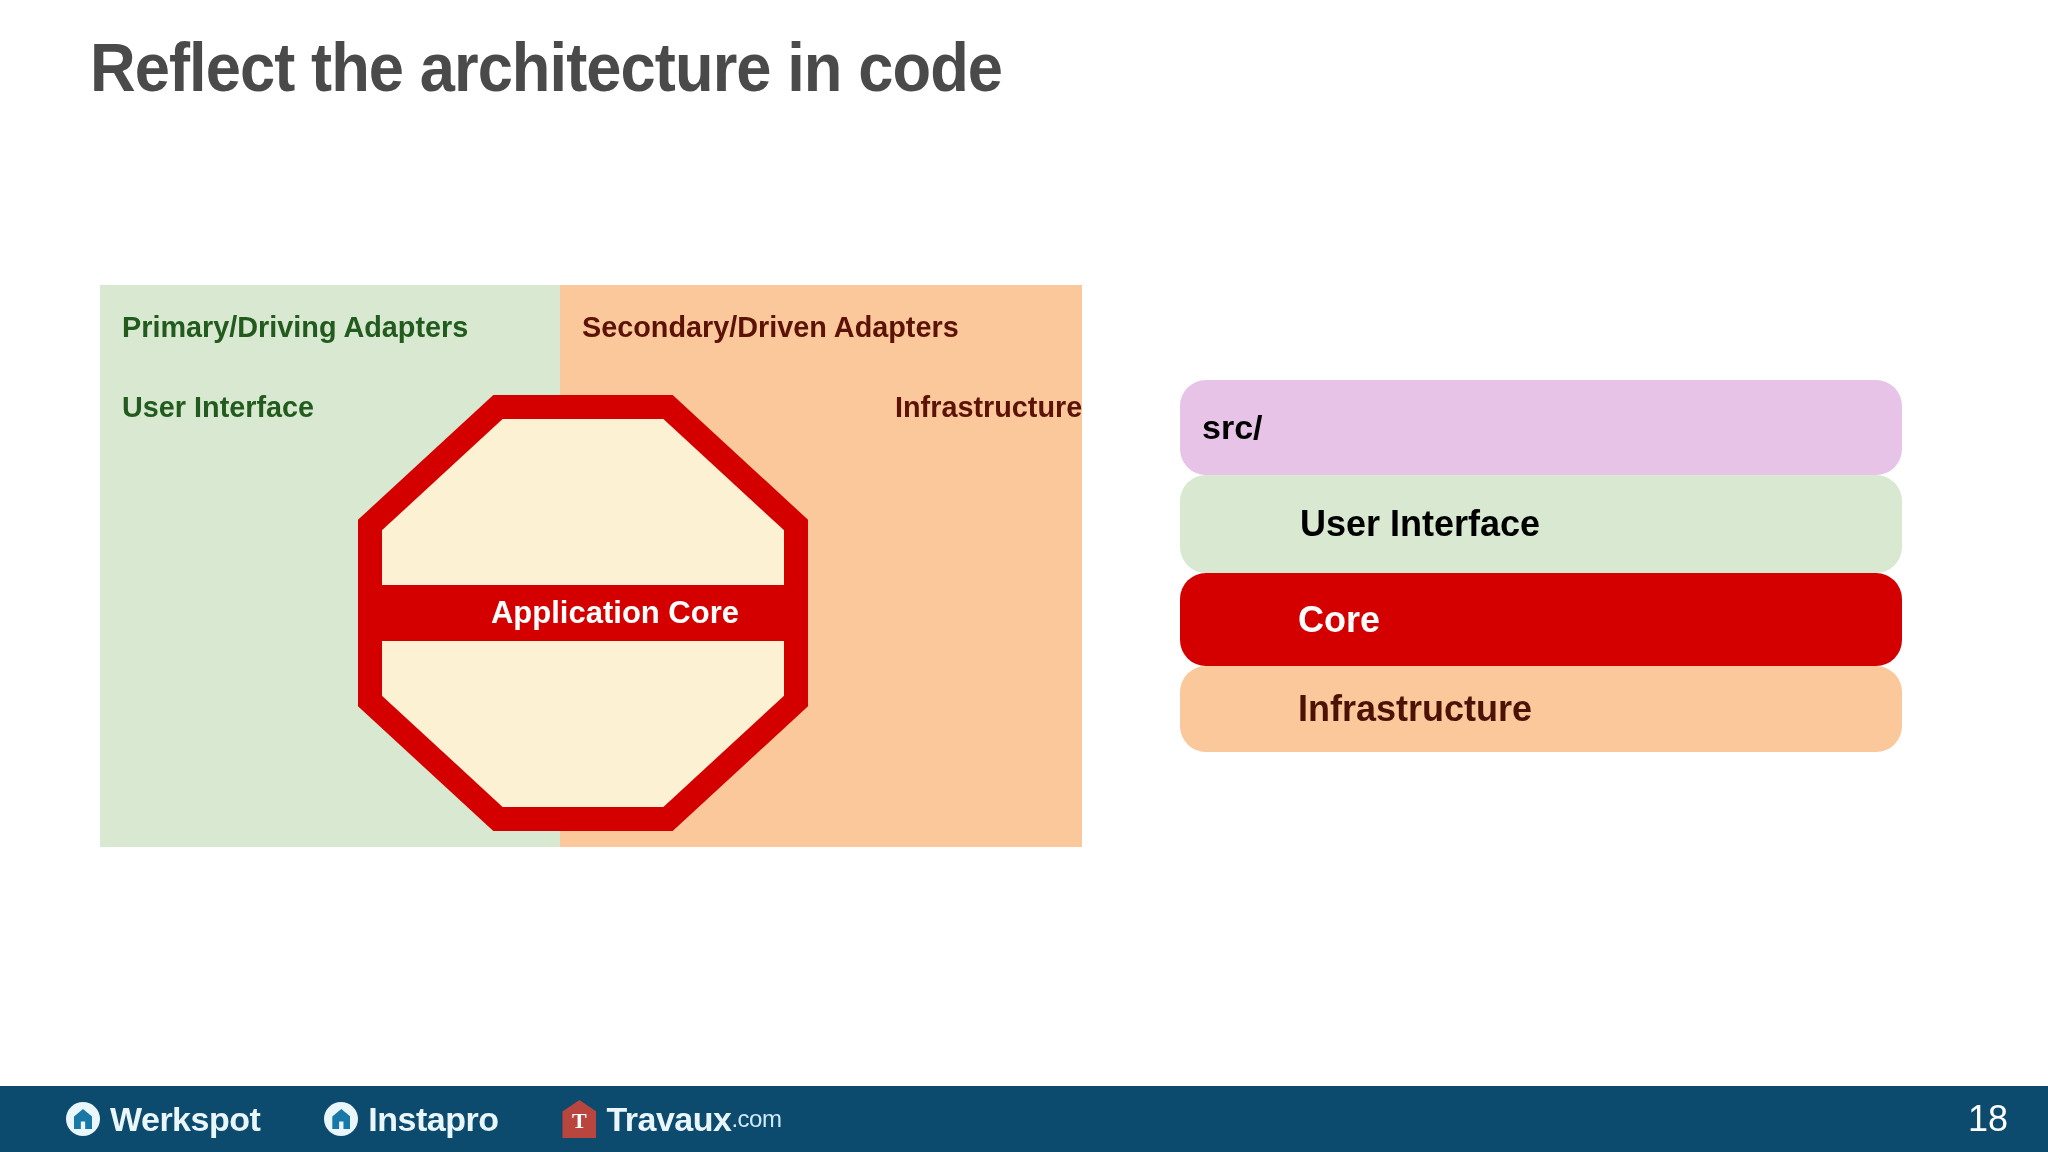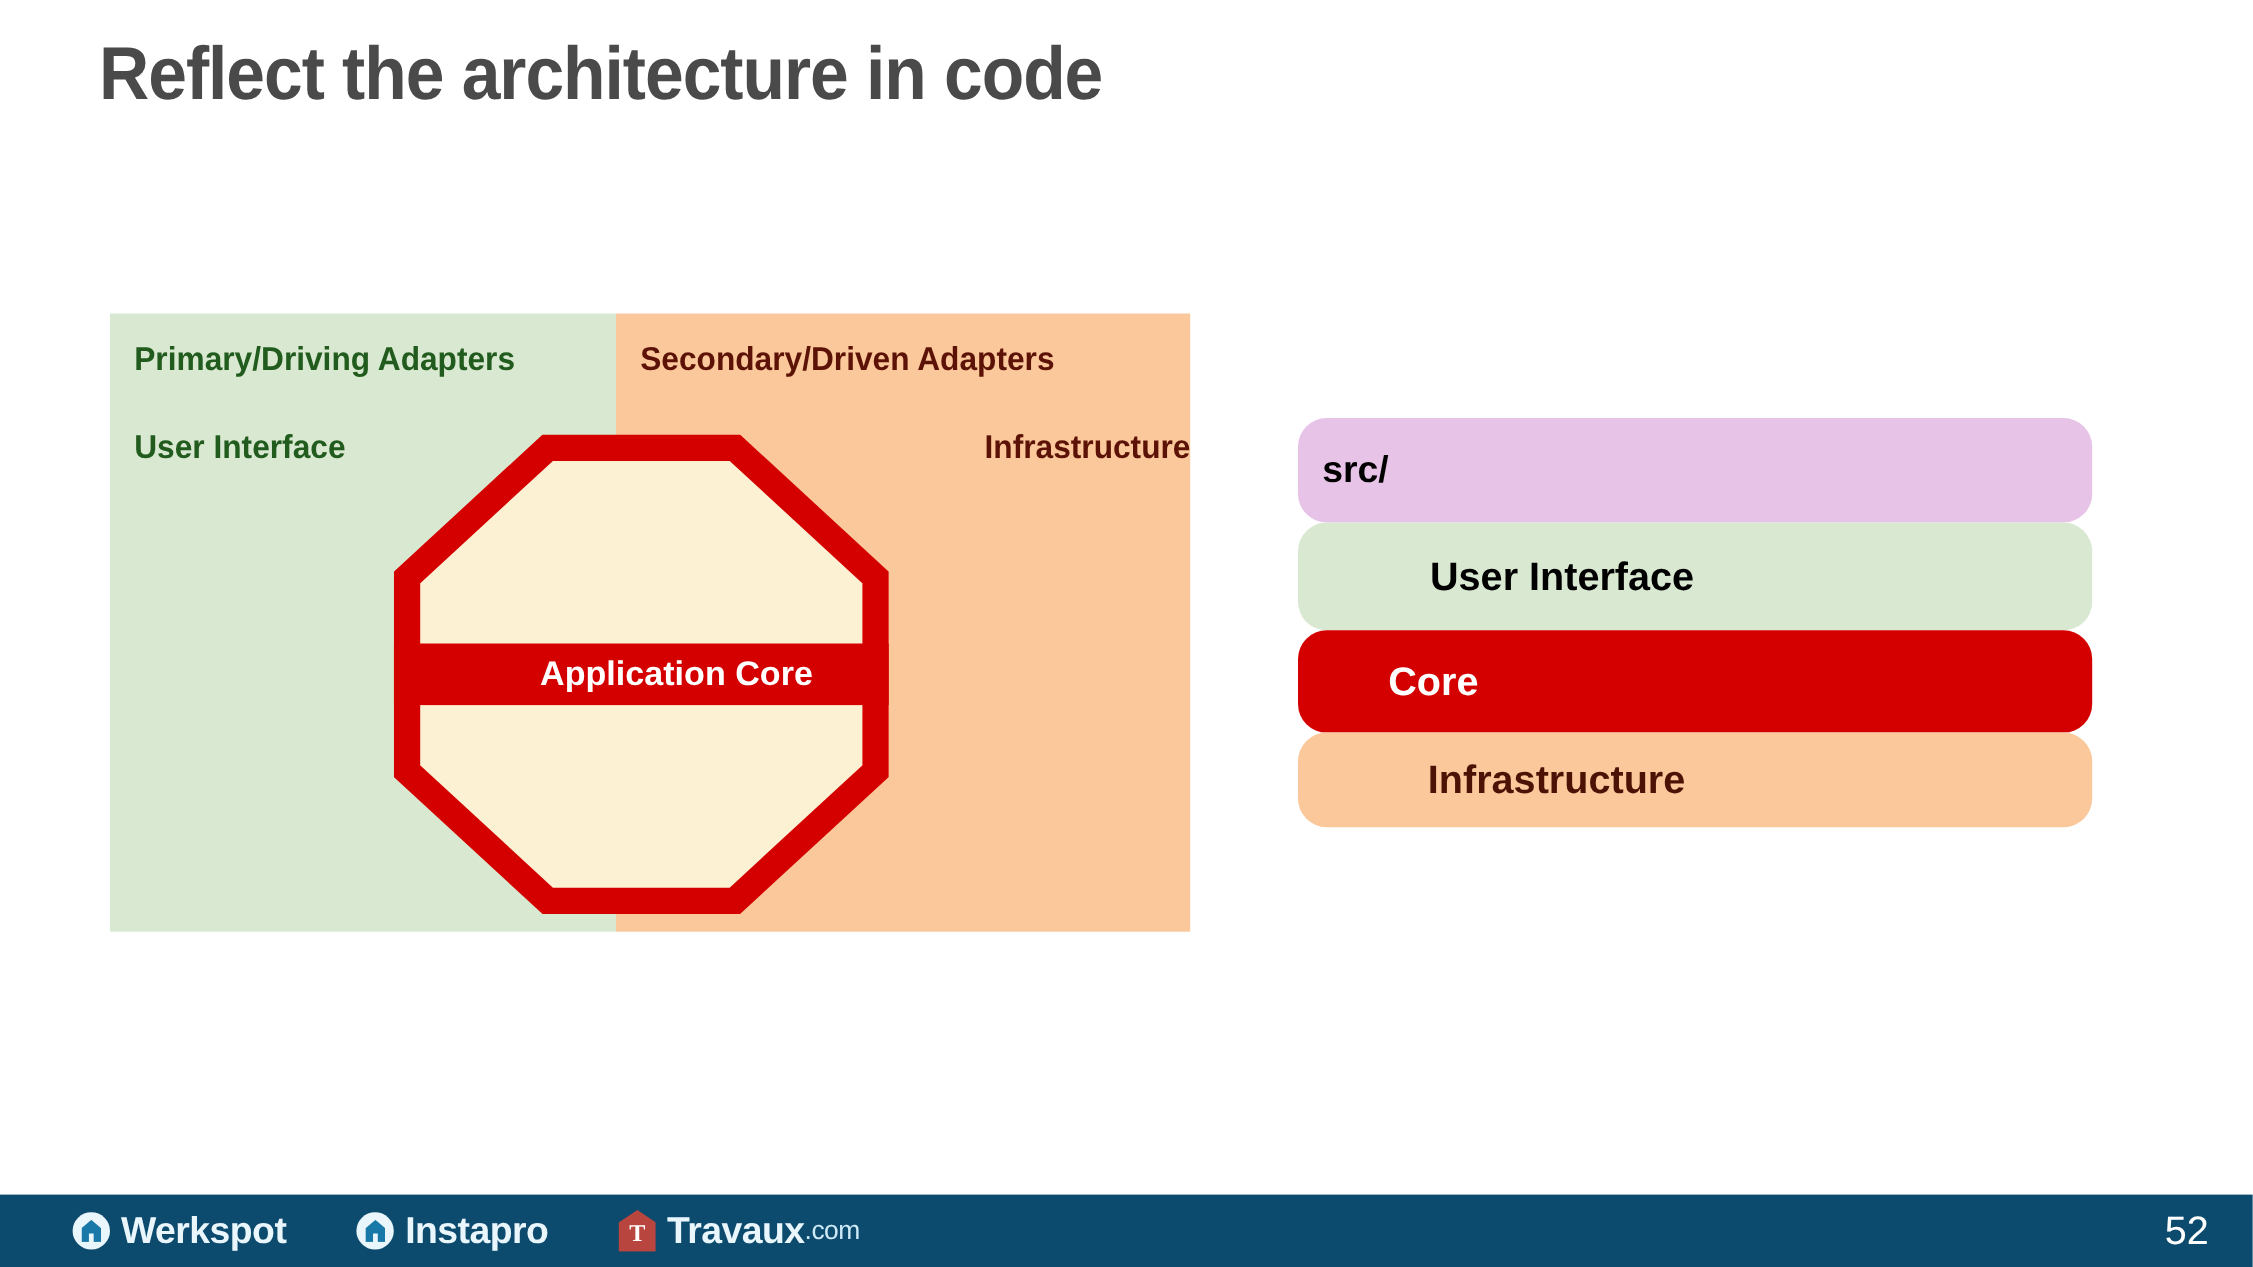--- a/index.html
+++ b/index.html
@@ -163,21 +163,21 @@
     padding-left: 120px;
   }
   .row-ui .row-text {
     font-size: 36px;
     color: #000000;
   }
   .row-core {
     top: 193px;
     height: 93px;
     background: #d40000;
-    padding-left: 82px;
+    padding-left: 118px;
   }
   .row-core .row-text {
     font-size: 36px;
     color: #ffffff;
   }
   .row-infra {
     top: 286px;
     height: 86px;
     background: #fac89a;
     padding-left: 118px;
@@ -329,15 +329,15 @@
   </div>
 
   <div class="brand brand-travaux">
     <span class="logo-house">
       <span class="logo-house-t">T</span>
     </span>
     <span class="brand-name">Travaux</span>
     <span class="brand-tld">.com</span>
   </div>
 
-  <div class="page-number">52</div>
+  <div class="page-number">18</div>
 
 </div>
 
 </body></html>

